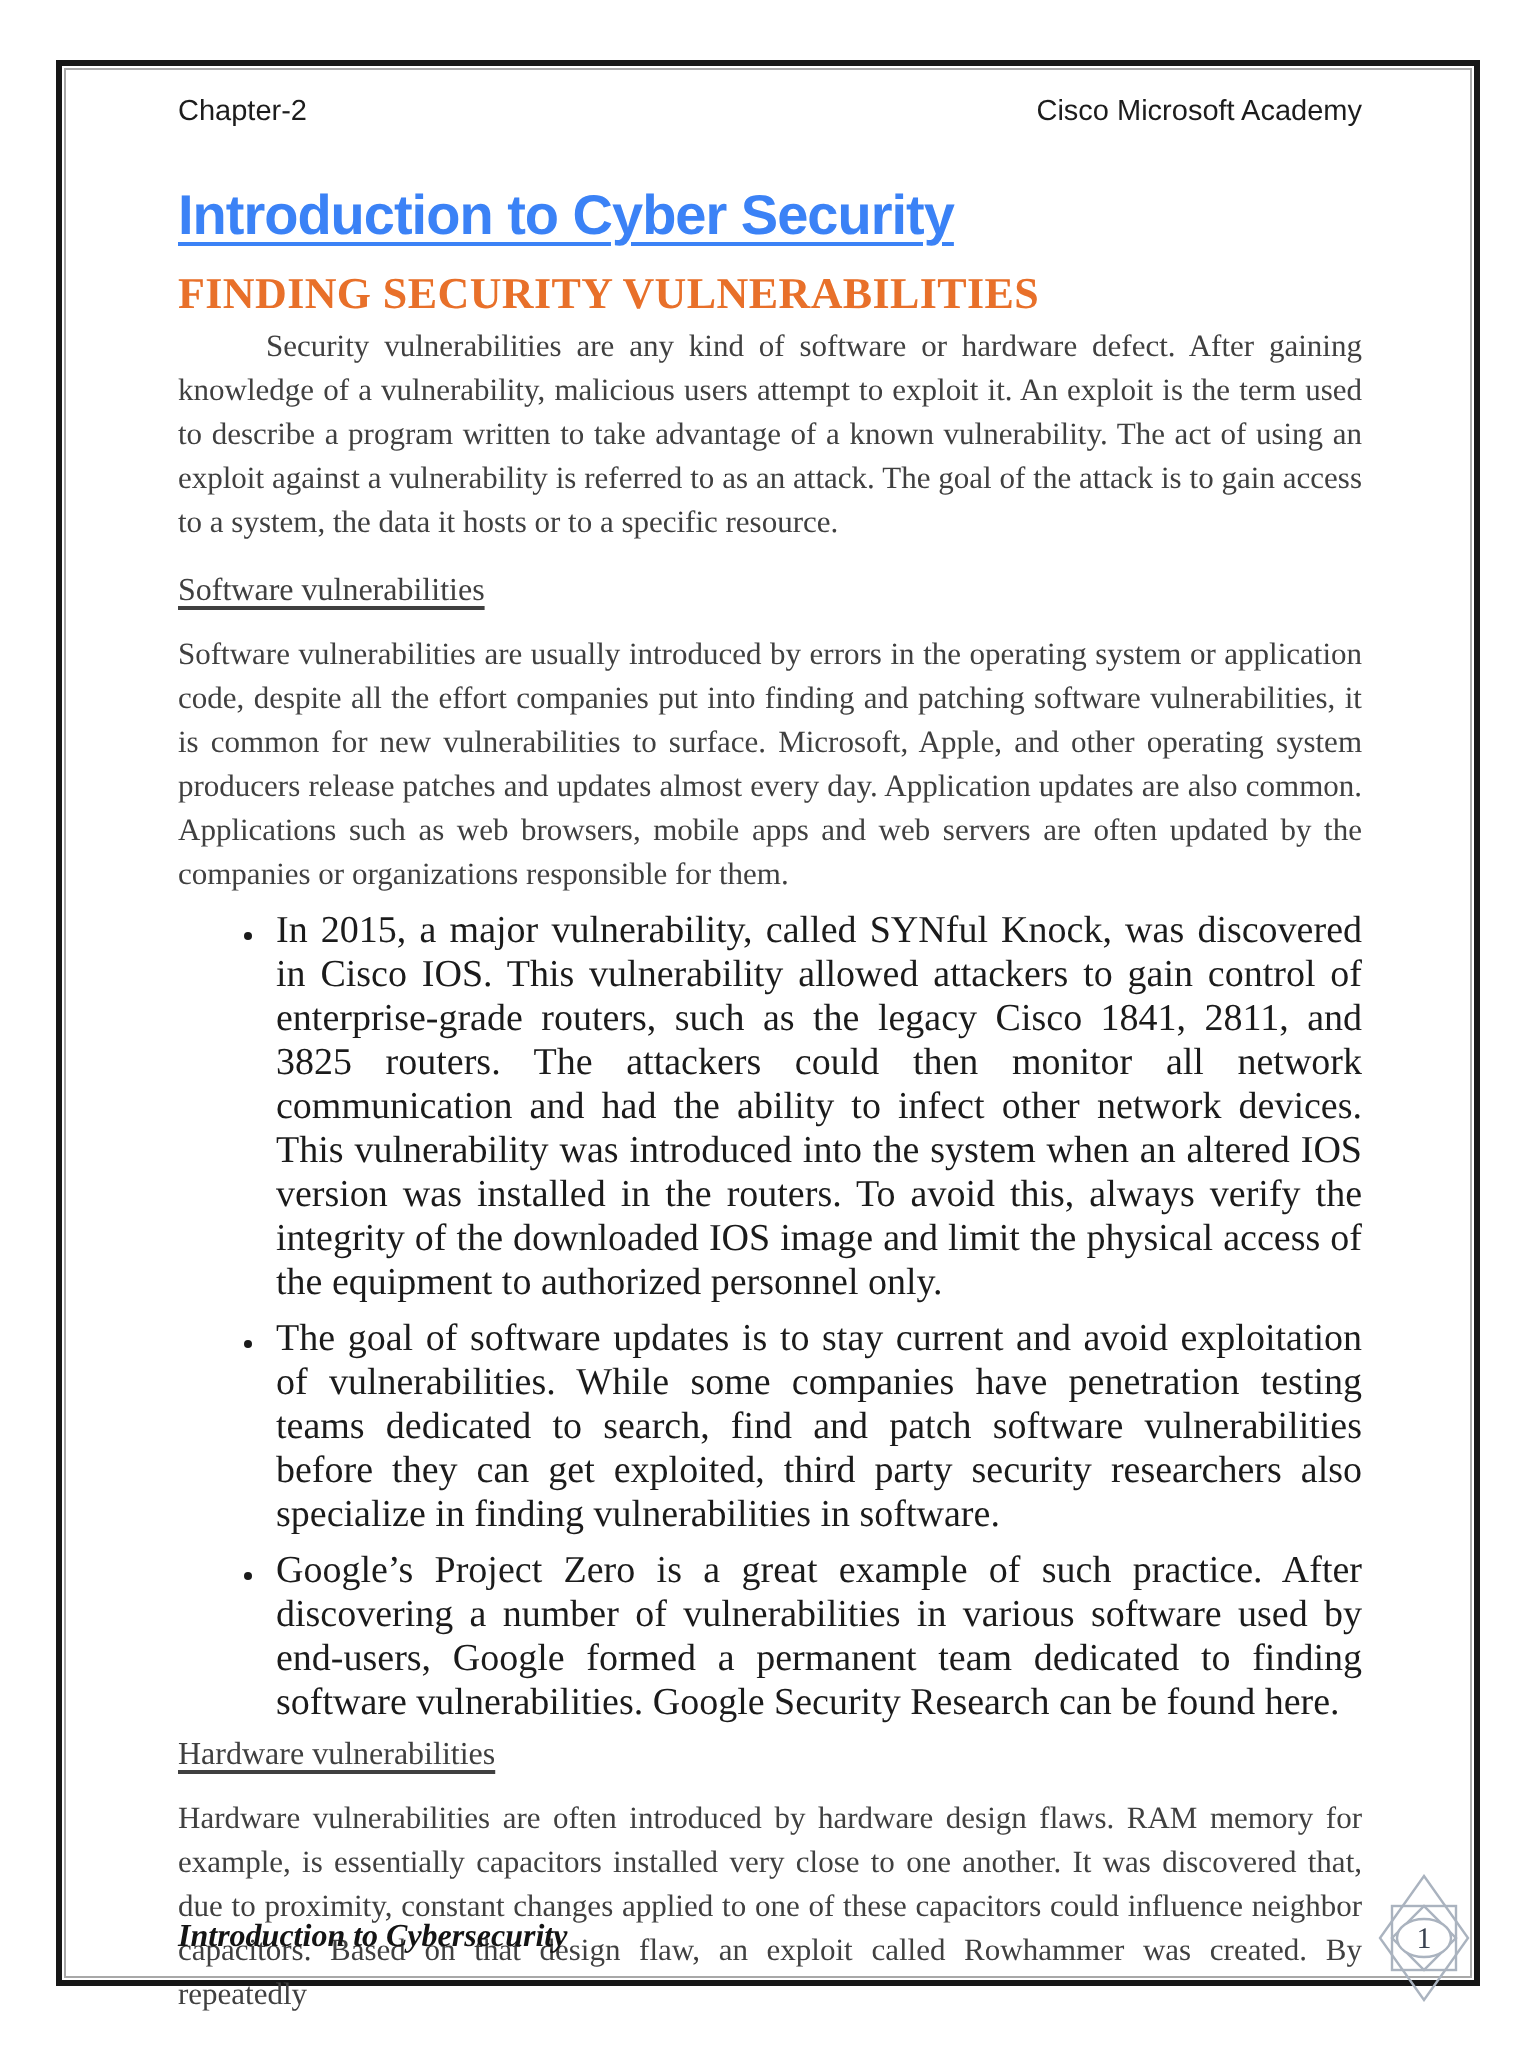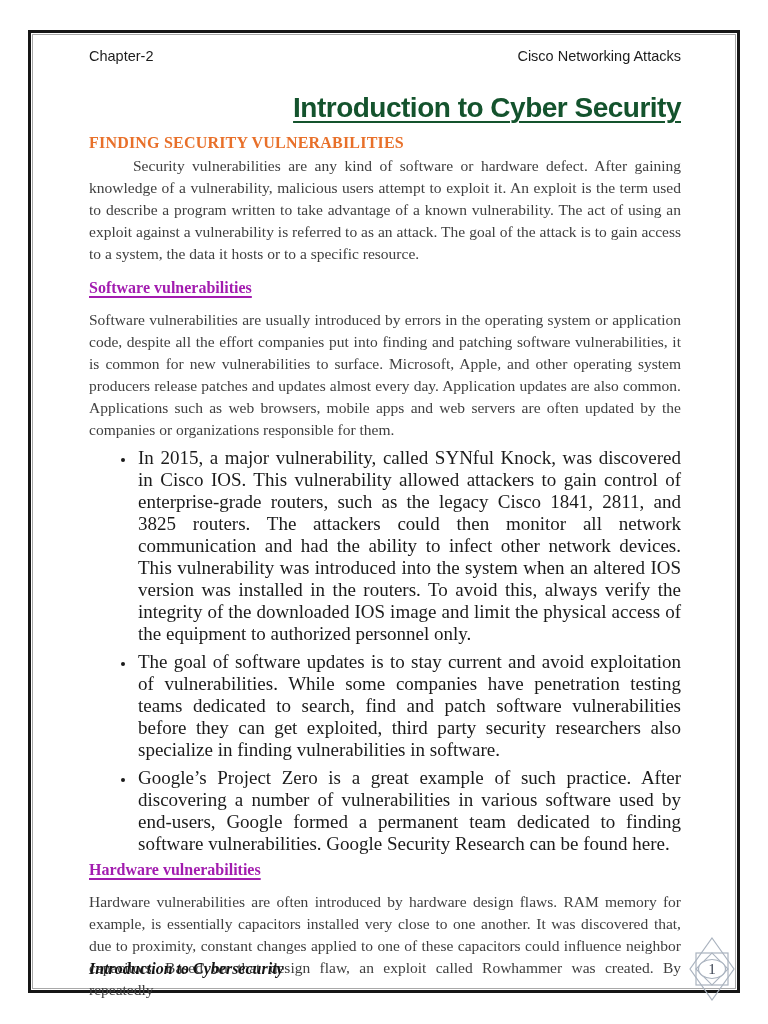--- a/index.html
+++ b/index.html
@@ -41,26 +41,26 @@
     display: flex;
     justify-content: space-between;
     align-items: baseline;
     font-family: "Liberation Sans", sans-serif;
     font-size: 14.5px;
     color: #1c1c1c;
     margin-top: 2px;
   }
 
   .doc-title {
-    text-align: right;
+    text-align: left;
     font-family: "Liberation Sans", sans-serif;
     font-size: 28px;
     font-weight: 600;
     letter-spacing: -0.5px;
-    color: #14532d;
+    color: #3b82f6;
     margin-top: 28px;
   }
   .doc-title span {
     text-decoration: underline;
     text-decoration-thickness: 2px;
     text-underline-offset: 4px;
   }
 
   .doc-subtitle-wrap {
     text-align: center;
@@ -73,43 +73,43 @@
     font-size: 26px;
     letter-spacing: -1px;
     color: #fe1510;
     background: #d7d7d7;
     padding: 1px 10px 3px 10px;
   }
 
   .section-heading-orange {
     font-family: "Liberation Serif", serif;
     font-weight: bold;
-    font-size: 16px;
+    font-size: 22px;
     letter-spacing: 0.2px;
     color: #e8702a;
     margin-top: 10px;
   }
 
   p.body-text {
     font-size: 15.5px;
     line-height: 22px;
     color: #404040;
     text-align: justify;
     margin: 0;
   }
 
   .intro-paragraph {
     text-indent: 44px;
     margin-top: 3px !important;
   }
 
   .sub-heading {
     font-size: 16px;
-    font-weight: bold;
-    color: #a21caf;
+    font-weight: normal;
+    color: #404040;
     text-decoration: underline;
     text-decoration-thickness: 1.5px;
     text-underline-offset: 3px;
     margin: 0;
   }
   .sub-heading.software { margin-top: 14px; }
   .sub-heading.hardware { }
 
   .after-heading { margin-top: 12px !important; }
 
@@ -151,21 +151,21 @@
 </style>
 </head>
 <body>
 
 <div class="page-sheet">
   <div class="page-inner"></div>
   <div class="page-content">
 
     <div class="page-header">
       <span>Chapter-2</span>
-      <span>Cisco Networking Attacks</span>
+      <span>Cisco Microsoft Academy</span>
     </div>
 
     <div class="doc-title">
       <span>Introduction to Cyber Security</span>
     </div>
 
 
     <div class="section-heading-orange">FINDING SECURITY VULNERABILITIES</div>
 
     <p class="body-text intro-paragraph">Security vulnerabilities are any kind of software or hardware defect. After gaining knowledge of a vulnerability, malicious users attempt to exploit it. An exploit is the term used to describe a program written to take advantage of a known vulnerability. The act of using an exploit against a vulnerability is referred to as an attack. The goal of the attack is to gain access to a system, the data it hosts or to a specific resource.</p>

